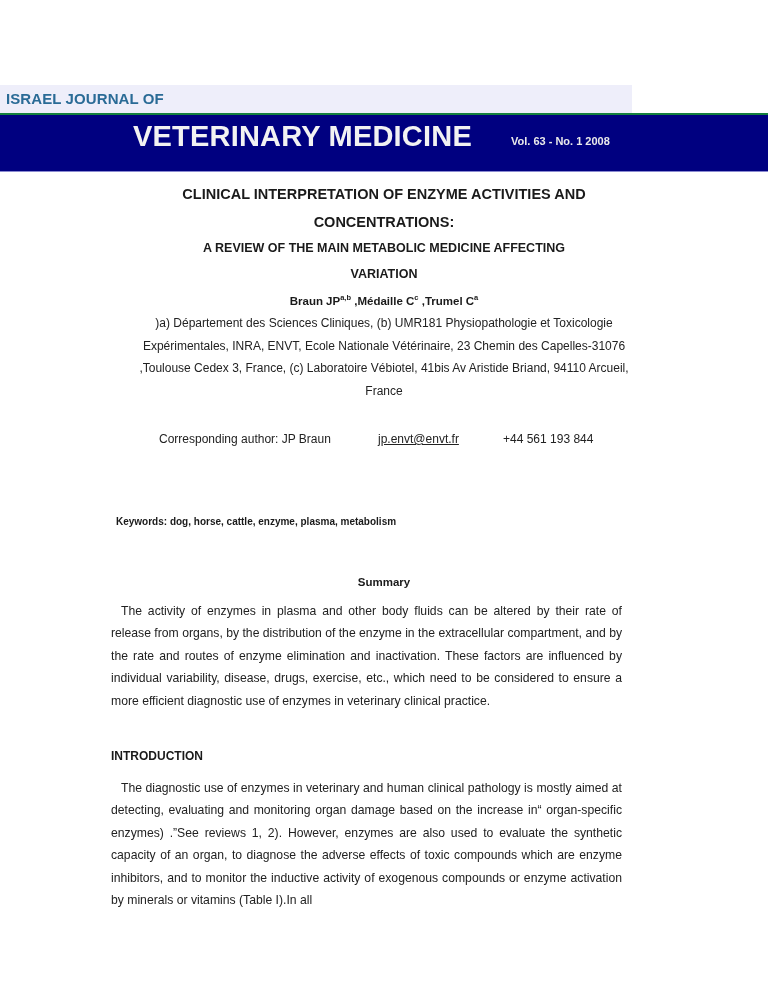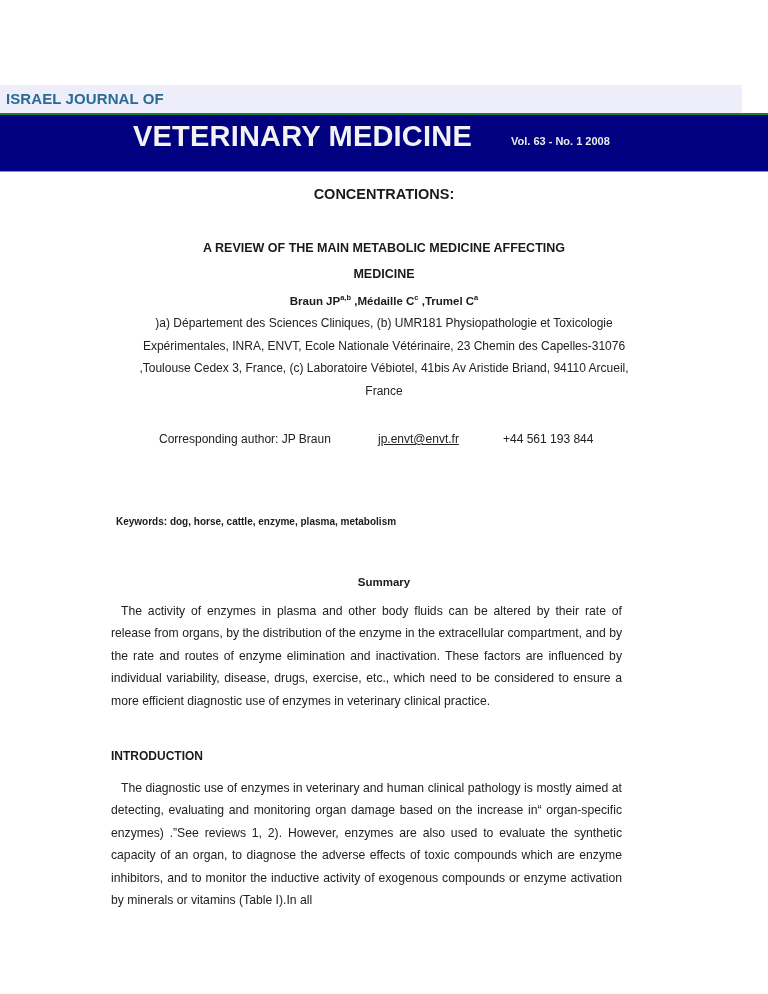--- a/index.html
+++ b/index.html
@@ -1,19 +1,19 @@
 <!DOCTYPE html>
 <html><head>
 <meta charset="utf-8">
 <style>
   html, body { margin: 0; padding: 0; background: #ffffff; }
   body { width: 768px; height: 994px; position: relative; overflow: hidden;
          font-family: "Liberation Sans", sans-serif; color: #1a1a1a; }
 
-  .journal-band-light { position: absolute; left: 0; top: 85px; width: 742px; height: 28px;
+  .journal-band-light { position: absolute; left: 0; top: 85px; width: 632px; height: 28px;
          background: #eeeefa; }
   .journal-prefix { position: absolute; left: 6px; top: 5px; font-size: 15px; font-weight: bold;
          color: #2a6b96; letter-spacing: 0.1px; }
   .journal-band-dark { position: absolute; left: 0; top: 113px; width: 768px; height: 59px;
          background: #000080; border-bottom: 1px solid #8a8ad0; border-top: 2px solid #15803d; box-sizing: border-box; }
   .journal-name { position: absolute; left: 133px; top: 5px; font-size: 29px; font-weight: bold;
          color: #f2f2f2; letter-spacing: 0.2px; }
   .journal-issue { position: absolute; left: 511px; top: 20px; font-size: 11px; font-weight: bold;
          color: #eaeaea; }
 
@@ -50,25 +50,26 @@
 
 <div class="journal-band-light">
   <div class="journal-prefix">ISRAEL JOURNAL OF</div>
 </div>
 <div class="journal-band-dark">
   <div class="journal-name">VETERINARY MEDICINE</div>
   <div class="journal-issue">Vol. 63 - No. 1  2008</div>
 </div>
 
 <div class="title t1">
+  <div>CLINICAL INTERPRETATION OF ENZYME ACTIVITIES AND</div>
   <div>CONCENTRATIONS:</div>
 </div>
 <div class="title t2">
   <div>A REVIEW OF THE MAIN METABOLIC MEDICINE AFFECTING</div>
-  <div>MEDICINE</div>
+  <div>VARIATION</div>
 </div>
 
 <div class="authors">
   <span>Braun JP</span><sup>a,b</sup><span> ,Médaille C</span><sup>c</sup><span> ,Trumel C</span><sup>a</sup>
 </div>
 
 <div class="affil">)a) Département des Sciences Cliniques, (b) UMR181 Physiopathologie et Toxicologie Expérimentales, INRA, ENVT, Ecole Nationale Vétérinaire, 23 Chemin des Capelles-31076 ,Toulouse Cedex 3, France, (c) Laboratoire Vébiotel, 41bis Av Aristide Briand, 94110 Arcueil, France</div>
 
 <div class="corr">
   <span class="label">Corresponding author: JP Braun</span>

